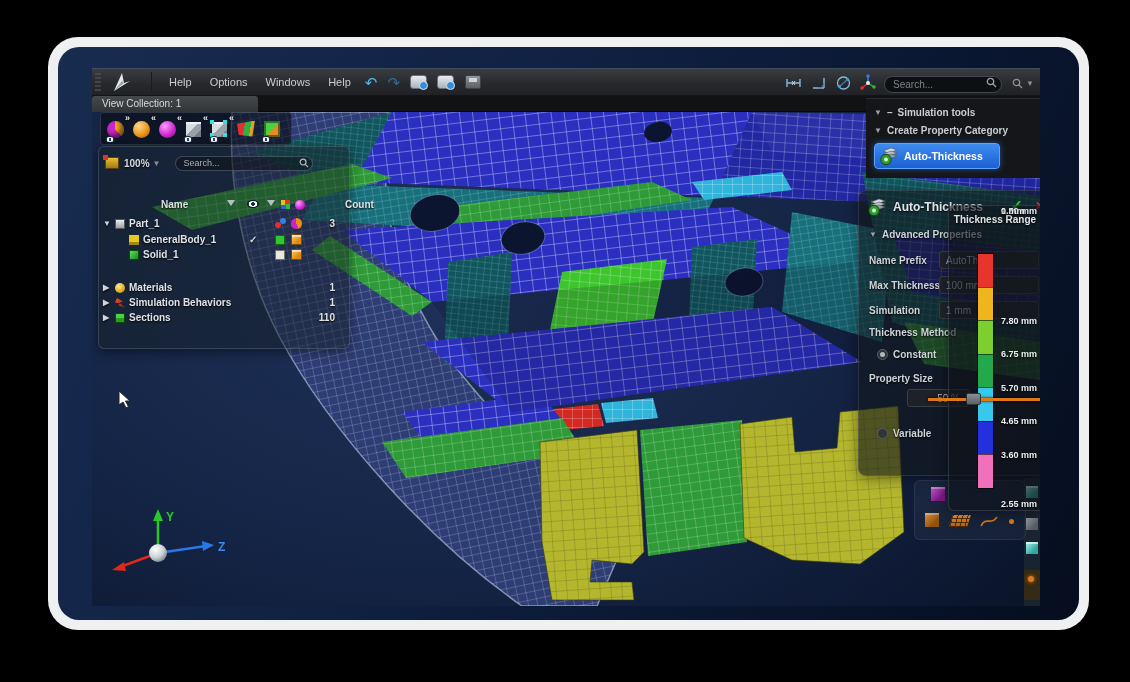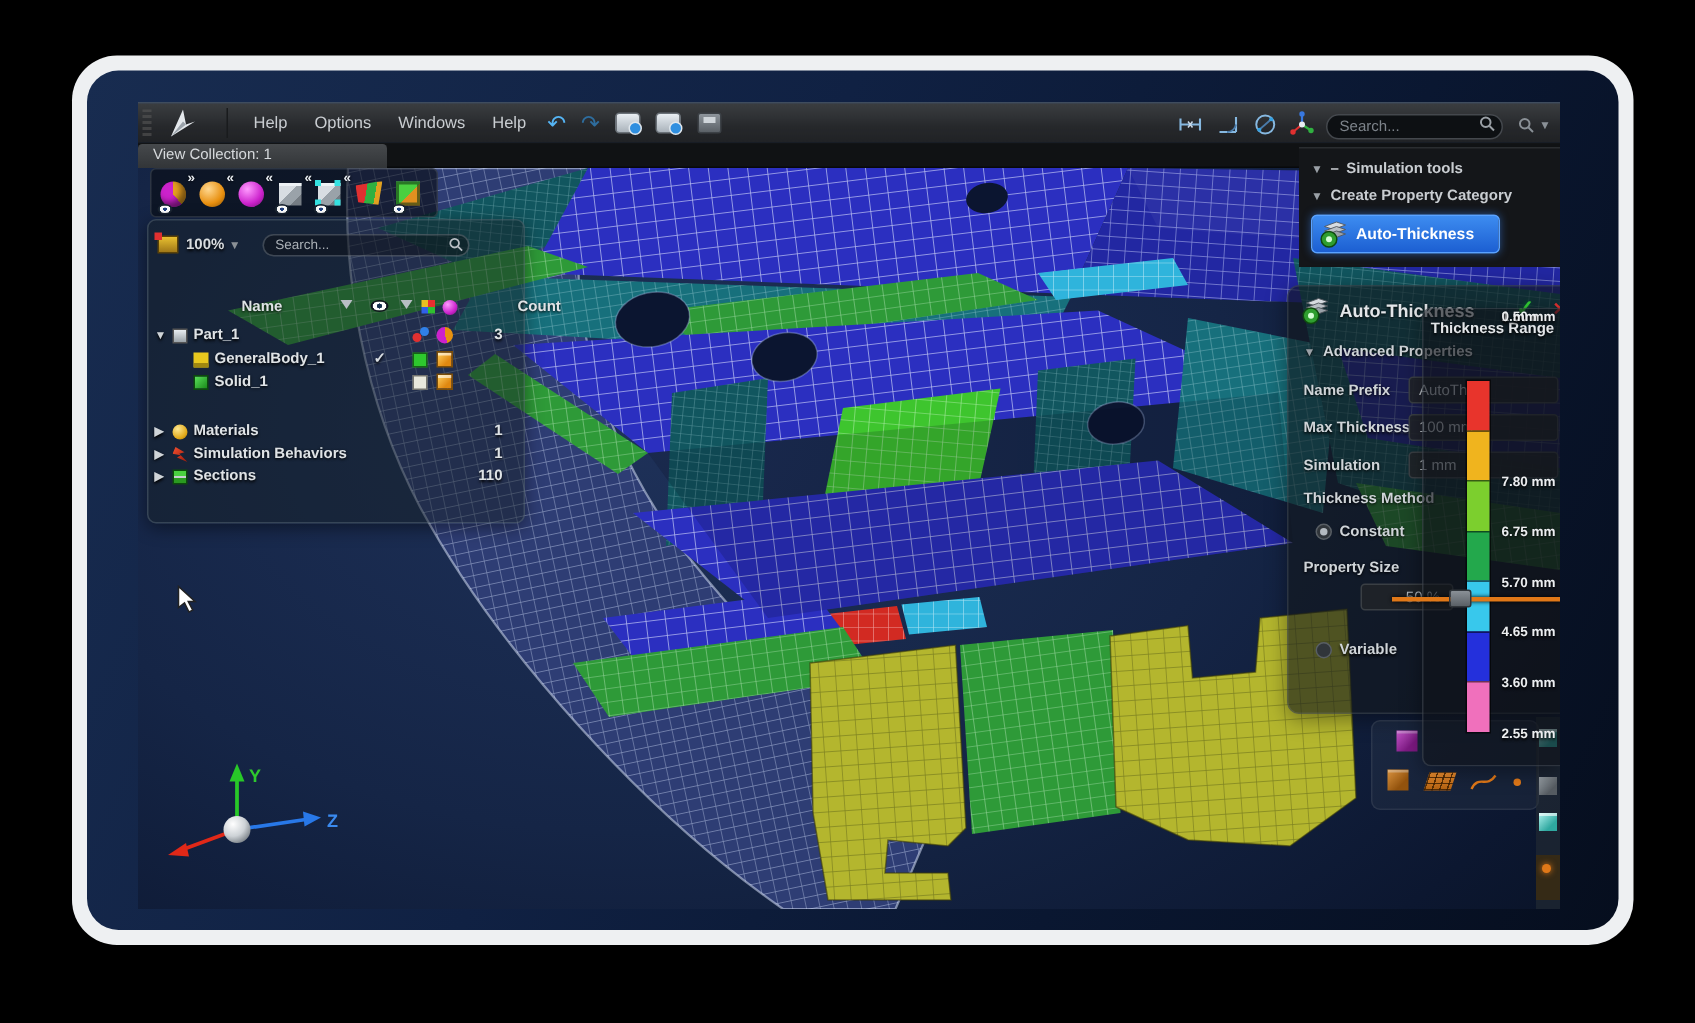--- a/index.html
+++ b/index.html
@@ -130,21 +130,21 @@
   
   #legend{position:absolute;left:856px;top:137px;width:92px;height:306px;background:rgba(14,18,24,.62);
     border:1px solid rgba(120,130,140,.28);border-right:none;border-radius:6px 0 0 6px;z-index:30;box-shadow:0 3px 14px rgba(0,0,0,.4);}
   #legend .ttl{position:absolute;left:0;top:8px;width:92px;text-align:center;color:#e3e6e9;font-size:10px;font-weight:bold;text-shadow:0 1px 2px #000;}
   #lbar{position:absolute;left:28px;top:47px;width:17px;height:236px;display:flex;flex-direction:column;border:1px solid rgba(0,0,0,.6);}
   #lbar .seg{flex:1;border-top:1px solid rgba(0,0,0,.55);}
   #lbar .seg:first-child{border-top:none;}
   .ltick{position:absolute;left:52px;width:40px;color:#eceef0;font-size:9px;font-weight:bold;text-shadow:0 1px 2px #000;}
   .ltick:nth-of-type(1){top:42px;} .ltick:nth-of-type(2){top:76px;} .ltick:nth-of-type(3){top:110px;}
   .ltick:nth-of-type(4){top:143px;} .ltick:nth-of-type(5){top:177px;} .ltick:nth-of-type(6){top:210px;}
-  .ltick:nth-of-type(7){top:244px;} .ltick:nth-of-type(8){top:278px;}
+  .ltick:nth-of-type(7){top:244px;} .ltick:nth-of-type(8){top:293px;}
 
   
   #selpanel{position:absolute;left:822px;top:412px;width:112px;height:60px;background:rgba(80,92,102,.16);
     border:1px solid rgba(120,130,140,.18);border-radius:6px;z-index:10;}
   .sp-ic{position:absolute;}
   .cube-m{width:14px;height:14px;background:linear-gradient(135deg,#e060e0,#901890 70%);opacity:.85;box-shadow:inset 0 2px 0 rgba(255,255,255,.35);}
   .cube-or{width:14px;height:14px;background:linear-gradient(135deg,#f0a040,#a05808 70%);opacity:.9;box-shadow:inset 0 2px 0 rgba(255,255,255,.35);}
   .surf-or{width:18px;height:12px;background:
      repeating-linear-gradient(90deg,rgba(60,30,0,.8) 0 1px,transparent 1px 5px),
      repeating-linear-gradient(0deg,rgba(60,30,0,.8) 0 1px,transparent 1px 4px),

